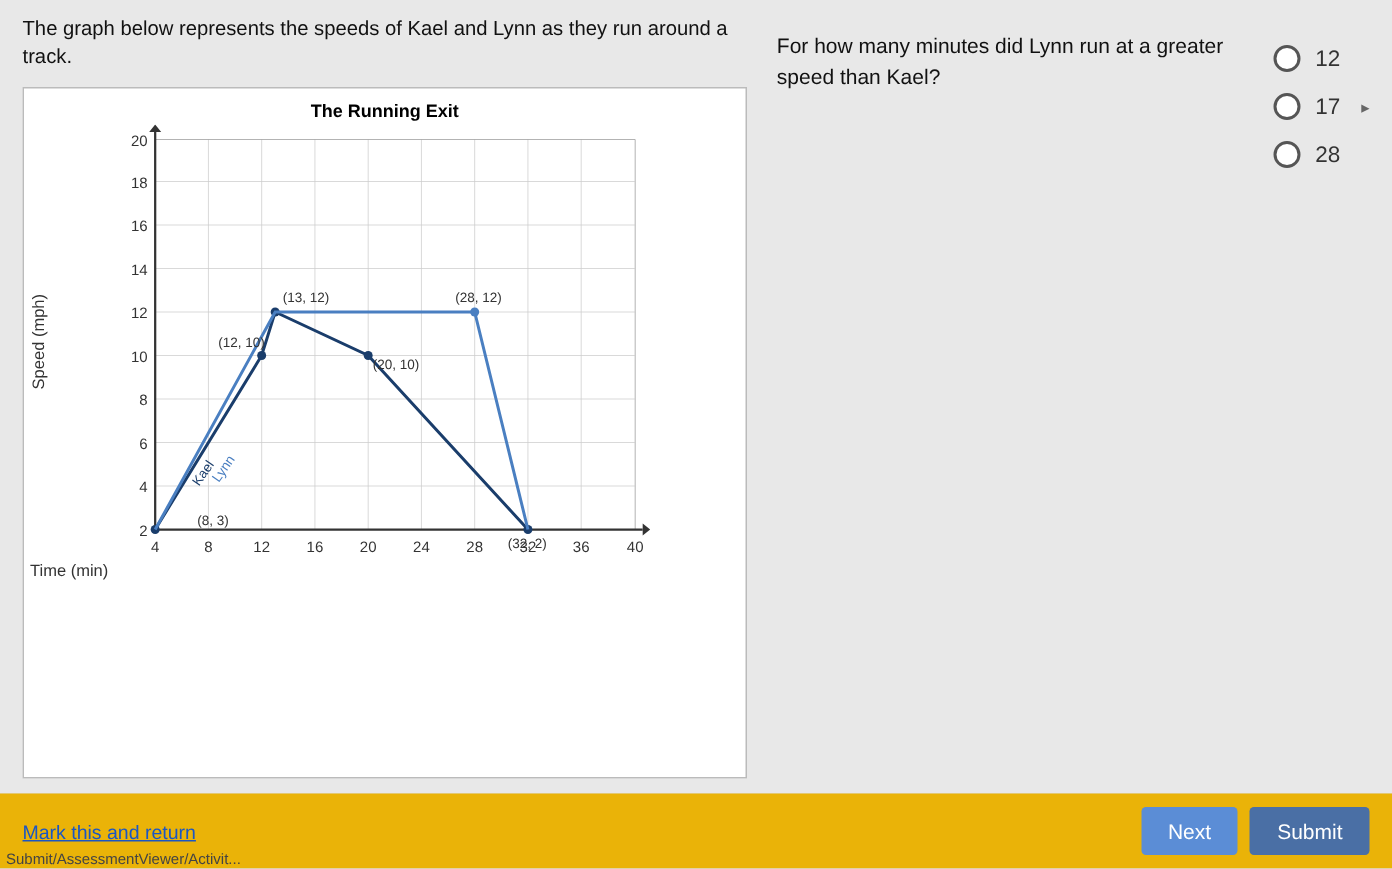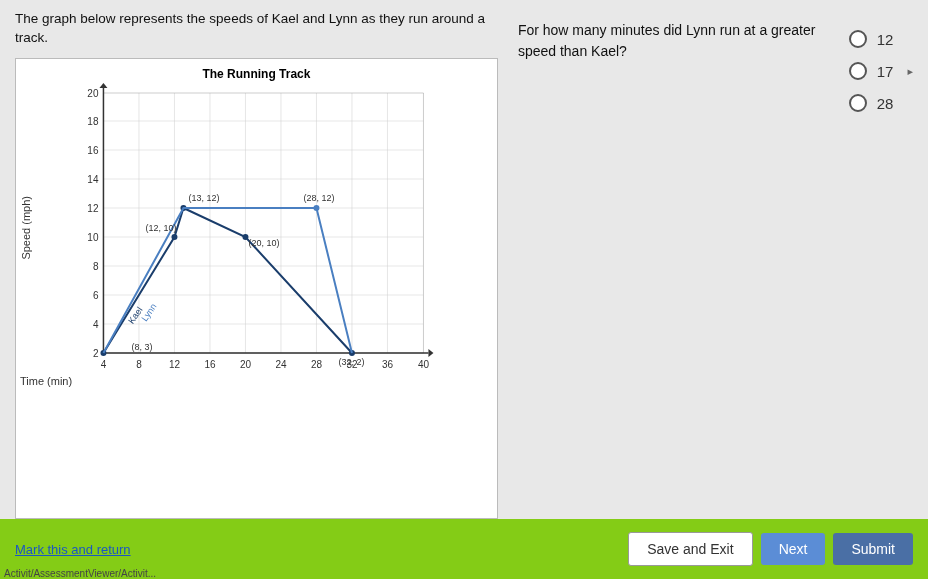--- a/index.html
+++ b/index.html
@@ -162,22 +162,22 @@
     .option-item.disabled .radio-circle {
       border-color: #bbb;
     }
 
     
     .bottom-bar {
       position: absolute;
       bottom: 0;
       left: 0;
       right: 0;
-      height: 60px;
-      background: #84cc16;
+      height: 50px;
+      background: #eab308;
       display: flex;
       align-items: center;
       padding: 12px 15px;
     }
 
     .mark-return-link {
       font-size: 13px;
       color: #1a56c4;
       text-decoration: underline;
       cursor: pointer;
@@ -238,21 +238,21 @@
   <div class="timer-label">TIME REMAINING</div>
   <div class="timer-value">28:47</div>
 </div>
 
 <div class="main-content">
 
   <div class="left-panel">
     <div class="question-text-top">The graph below represents the speeds of Kael and Lynn as they run around a track.</div>
 
     <div class="chart-container">
-      <div class="chart-title">The Running Track</div>
+      <div class="chart-title">The Running Exit</div>
       <div class="chart-wrap">
         <div class="y-axis-label">Speed (mph)</div>
         <div class="chart-inner">
           <svg class="chart-svg" viewBox="0 0 340 290" xmlns="http://www.w3.org/2000/svg">
 
             <line x1="10" y1="10" x2="10" y2="270" stroke="#999" stroke-width="0.5"></line>
             <line x1="45.5" y1="10" x2="45.5" y2="270" stroke="#ccc" stroke-width="0.5"></line>
             <line x1="81" y1="10" x2="81" y2="270" stroke="#ccc" stroke-width="0.5"></line>
             <line x1="116.5" y1="10" x2="116.5" y2="270" stroke="#ccc" stroke-width="0.5"></line>
             <line x1="152" y1="10" x2="152" y2="270" stroke="#ccc" stroke-width="0.5"></line>
@@ -356,19 +356,18 @@
       </div>
 
     </div>
   </div>
 
 </div>
 
 <div class="bottom-bar">
   <a class="mark-return-link">Mark this and return</a>
   <div class="bottom-buttons">
-    <button class="btn-save-exit">Save and Exit</button>
     <button class="btn-next">Next</button>
     <button class="btn-submit">Submit</button>
   </div>
 </div>
 
-<div class="browser-status">Activit/AssessmentViewer/Activit...</div>
+<div class="browser-status">Submit/AssessmentViewer/Activit...</div>
 
 </body></html>

